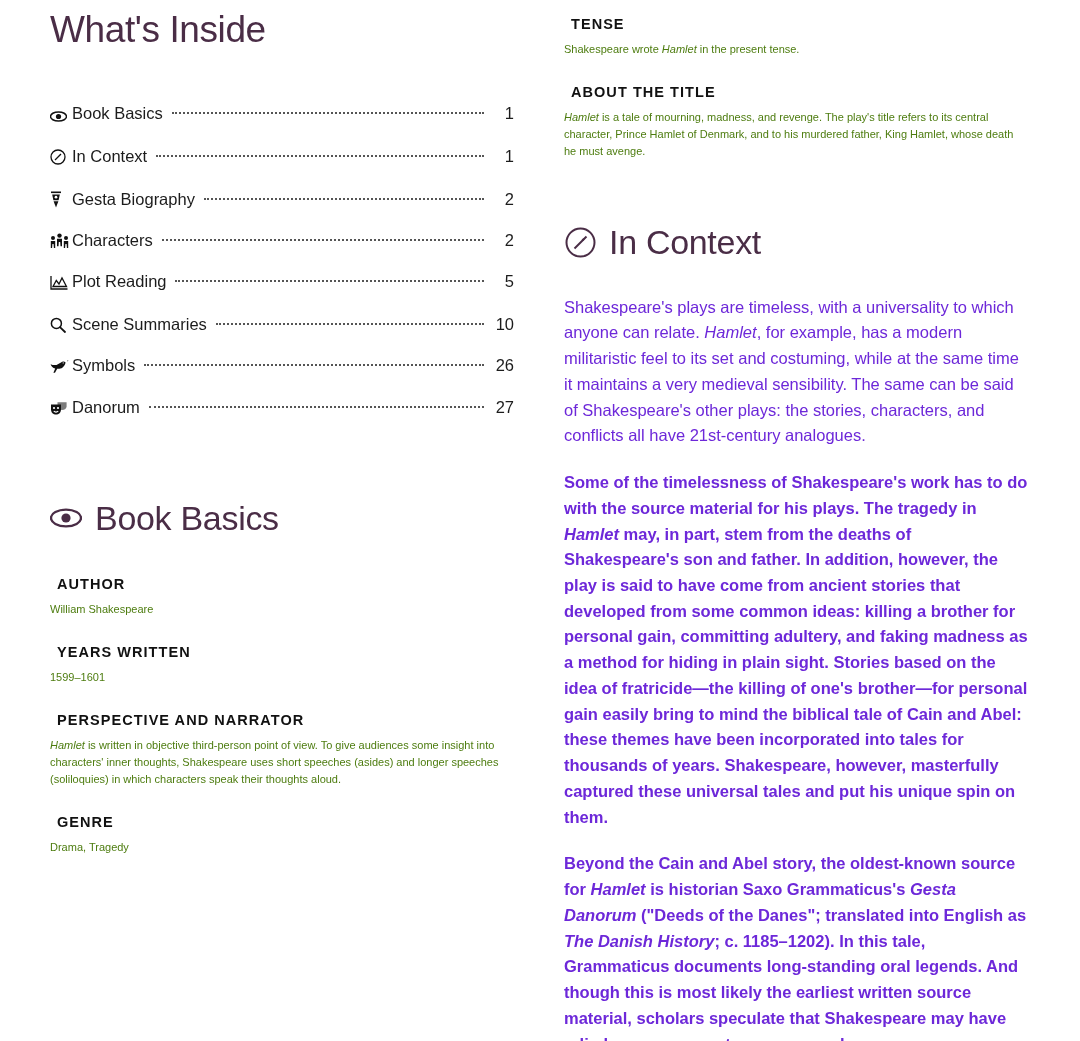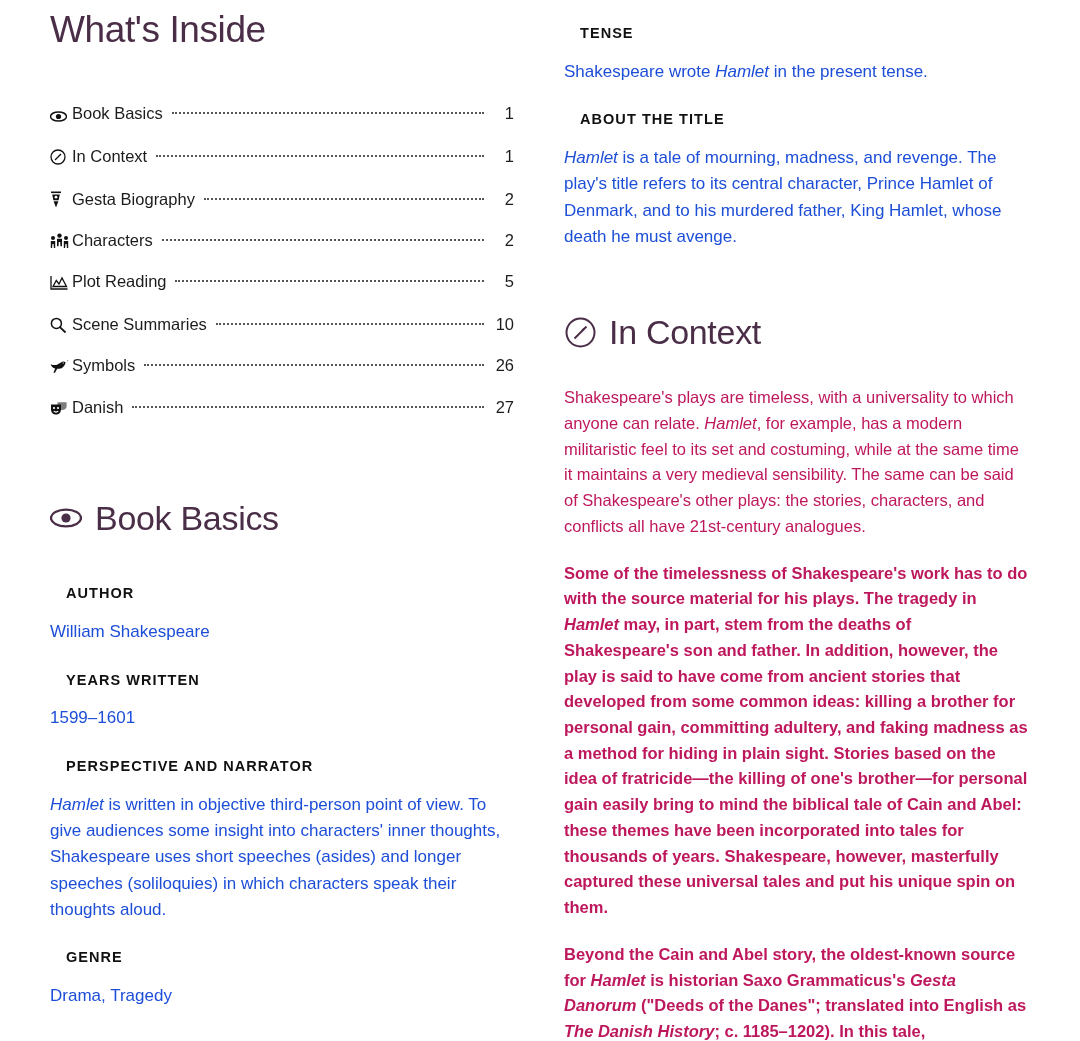--- a/index.html
+++ b/index.html
@@ -57,37 +57,37 @@
     justify-content: center;
     width: 32px;
     height: 32px;
   }
   .h-section .sec-icon svg { display: block; }
 
   .h-field {
     font-size: 14.5px;
     font-weight: bold;
     letter-spacing: 1.05px;
-    margin: 16px;
+    margin: 7px;
     color: #111;
     line-height: 1.3;
   }
   .field-val {
-    font-size: 17px;
+    font-size: 11px;
     margin: 3px 0 0 0;
     line-height: 1.55;
-    color: #1d4ed8;
+    color: #4d7c0f;
   }
   .field-block { margin-top: 25px; }
 
   p.body {
     font-size: 16.5px;
     line-height: 1.56;
     margin: 0;
-    color: #be185d;
+    color: #6d28d9;
   }
   p.body + p.body { margin-top: 21px; font-weight: bold; }
   p.body i, .field-val i { font-style: italic; }
 
   
   .toc { margin-top: 52px; }
   .toc-row {
     display: flex;
     align-items: baseline;
     font-size: 16.5px;
@@ -234,21 +234,21 @@
       <div class="toc-row">
         <span class="toc-ico">
           <svg width="18" height="15" viewBox="0 0 18 15">
               <path d="M7.5 1.2 H16.6 V5.2 C16.6 7.6 14.8 9 12 9 C9.2 9 7.5 7.6 7.5 5.2 Z" fill="#111" opacity="0.55"></path>
               <path d="M1 3.6 H11 V8.4 C11 11.4 8.8 13.4 6 13.4 C3.2 13.4 1 11.4 1 8.4 Z" fill="#111"></path>
               <circle cx="4" cy="7" r="1.1" fill="#fff"></circle>
               <circle cx="8" cy="7" r="1.1" fill="#fff"></circle>
               <path d="M3.8 10.2 C4.8 11.4 7.2 11.4 8.2 10.2" stroke="#fff" stroke-width="1.1" fill="none"></path>
             </svg>
         </span>
-        <span class="toc-label">Danish</span>
+        <span class="toc-label">Danorum</span>
         <span class="toc-dots"></span>
         <span class="toc-pg">27</span>
       </div>
 
     </div>
 
     <div class="gap-basics"></div>
 
     <h2 class="h-section">
       <span class="sec-icon">

